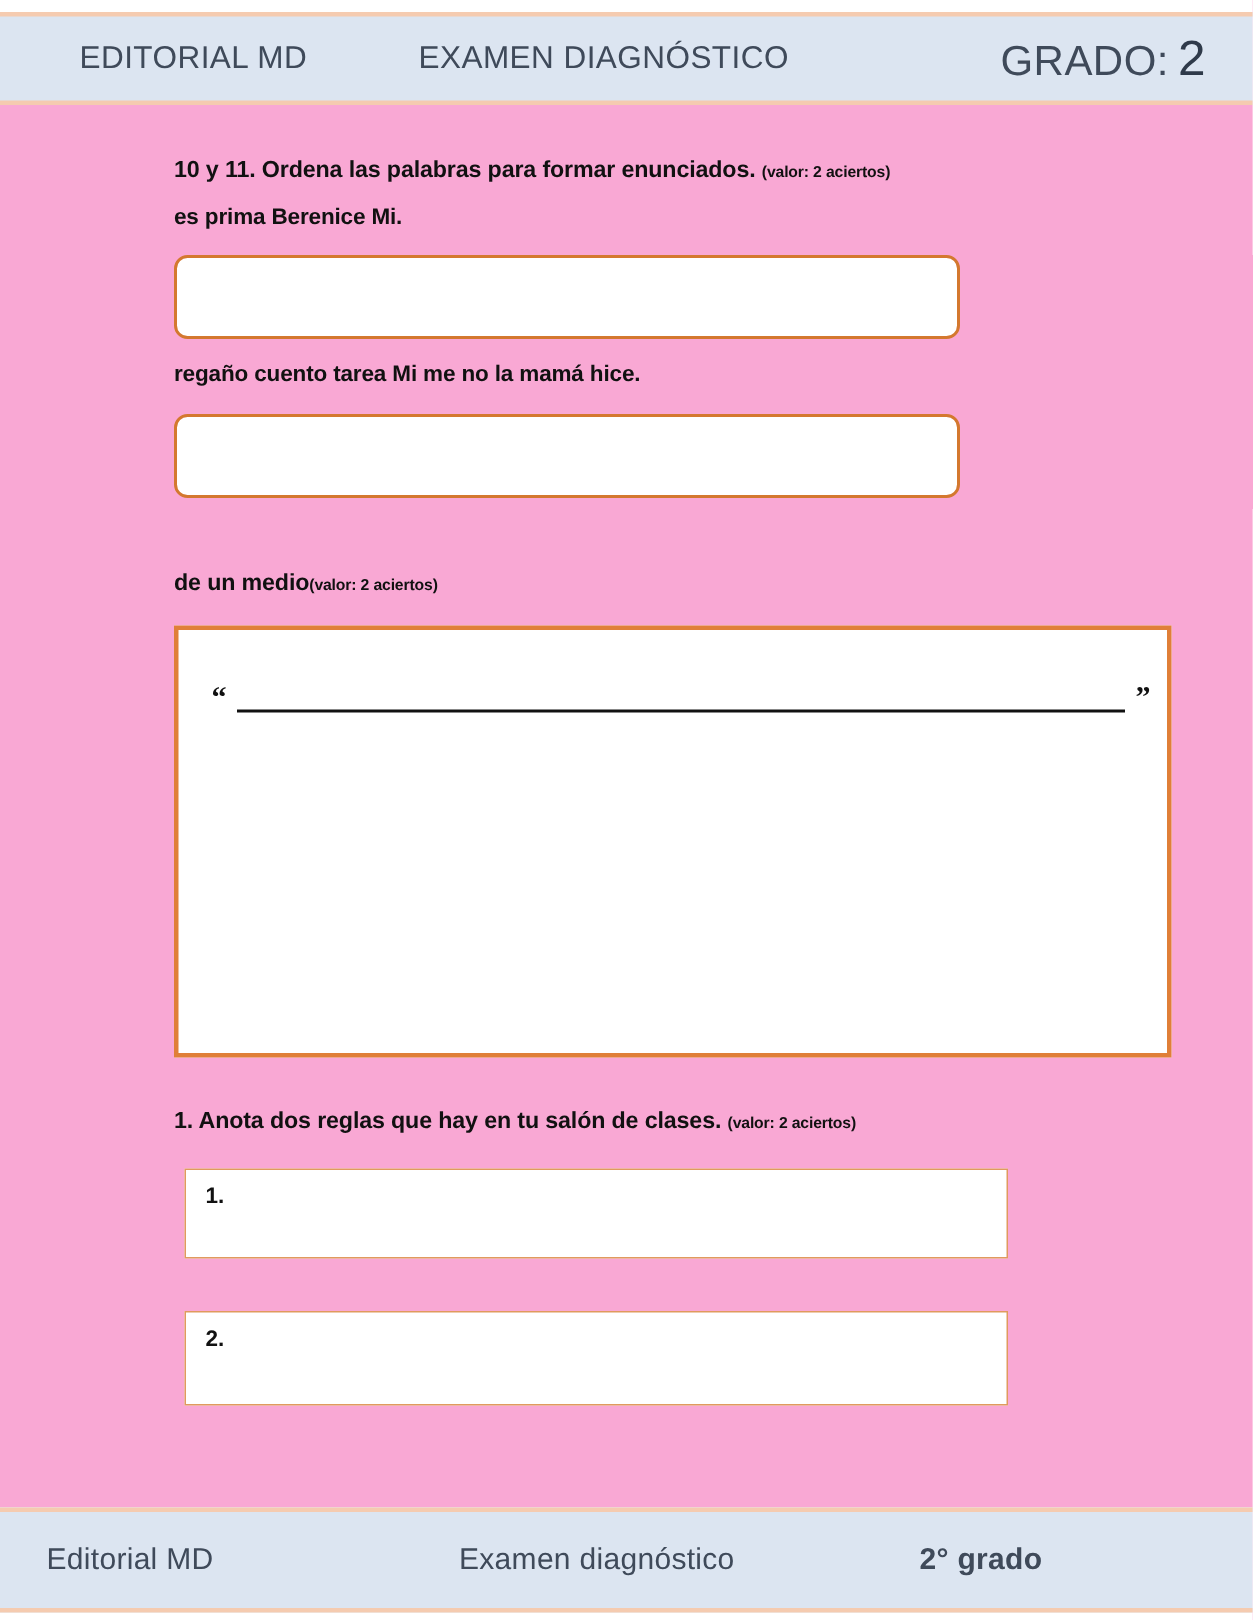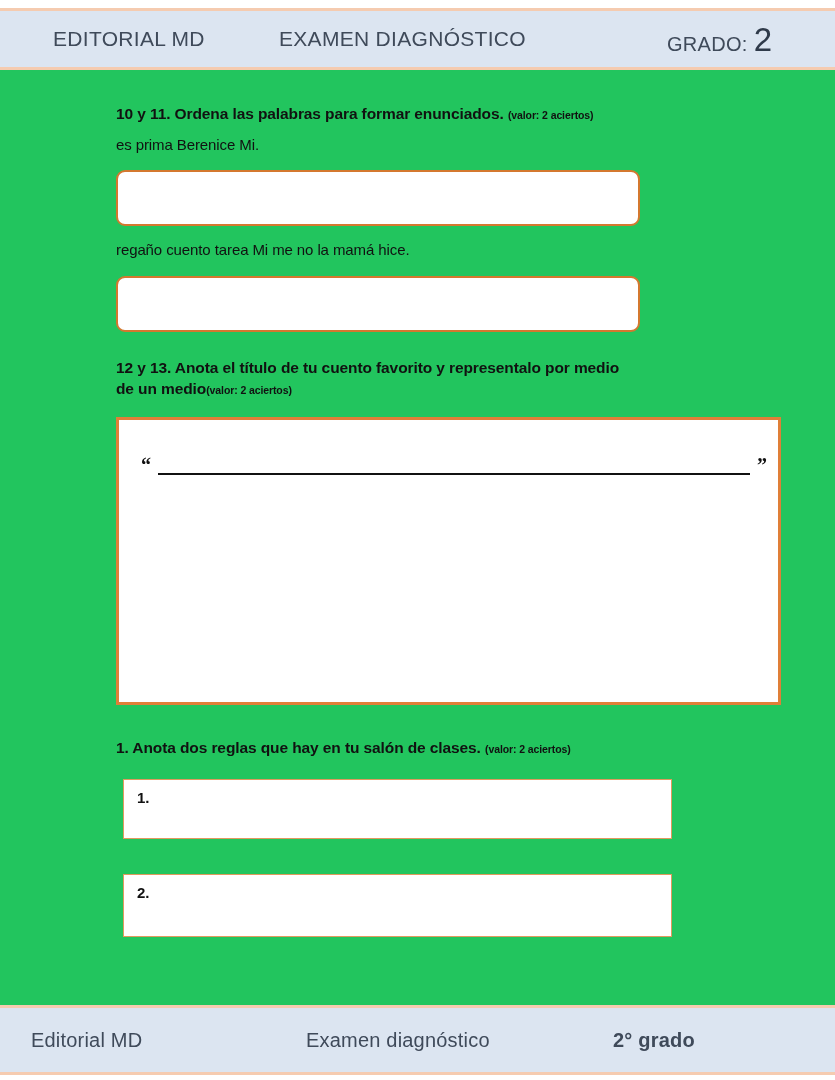--- a/index.html
+++ b/index.html
@@ -42,57 +42,57 @@
     font-size: 21px;
     letter-spacing: 0.3px;
   }
   .hdr-grade {
     position: absolute;
     left: 667px;
     display: flex;
     align-items: baseline;
   }
   .hdr-grade-label {
-    font-size: 20px;
+    font-size: 28px;
     letter-spacing: 0.3px;
   }
   .hdr-grade-value {
     font-size: 33px;
     color: #2f3a4a;
     margin-left: 6px;
     line-height: 1;
   }
 
   
   .sheet {
     position: absolute;
     top: 70px;
     left: 0;
     width: 835px;
     height: 935px;
-    background: #22c55e;
+    background: #f9a8d4;
   }
 
   .q-text {
     position: absolute;
     font-size: 15.5px;
     font-weight: bold;
     color: #111111;
     line-height: 1.35;
     letter-spacing: -0.1px;
   }
   .q-value {
     font-size: 10.5px;
     font-weight: bold;
     letter-spacing: -0.1px;
   }
   .sentence {
     position: absolute;
     font-size: 15px;
-    font-weight: normal;
+    font-weight: bold;
     color: #111111;
     letter-spacing: -0.1px;
   }
 
   
   .box-round {
     position: absolute;
     border: 2px solid #d4782f;
     border-radius: 9px;
     background: #ffffff;
@@ -184,21 +184,21 @@
 
   <div class="sentence" style="left:116px; top:66px;">es prima Berenice Mi.</div>
 
   <div class="box-round" style="left:116px; top:100px; width:524px; height:56px;"></div>
 
   <div class="sentence" style="left:116px; top:171px;">regaño cuento tarea Mi me no la mamá hice.</div>
 
   <div class="box-round" style="left:116px; top:206px; width:524px; height:56px;"></div>
 
   <div class="q-text" style="left:116px; top:288px; width:660px;">
-    <span>12 y 13. Anota el título de tu cuento favorito y representalo por medio</span><br>
+    <br>
     <span>de un medio</span><span class="q-value">(valor: 2 aciertos)</span>
   </div>
 
   <div class="box-draw" style="left:116px; top:347px; width:665px; height:288px;">
     <div class="quote-row">
       <span class="quote-mark">“</span>
       <span class="quote-line"></span>
       <span class="quote-mark">”</span>
     </div>
   </div>

